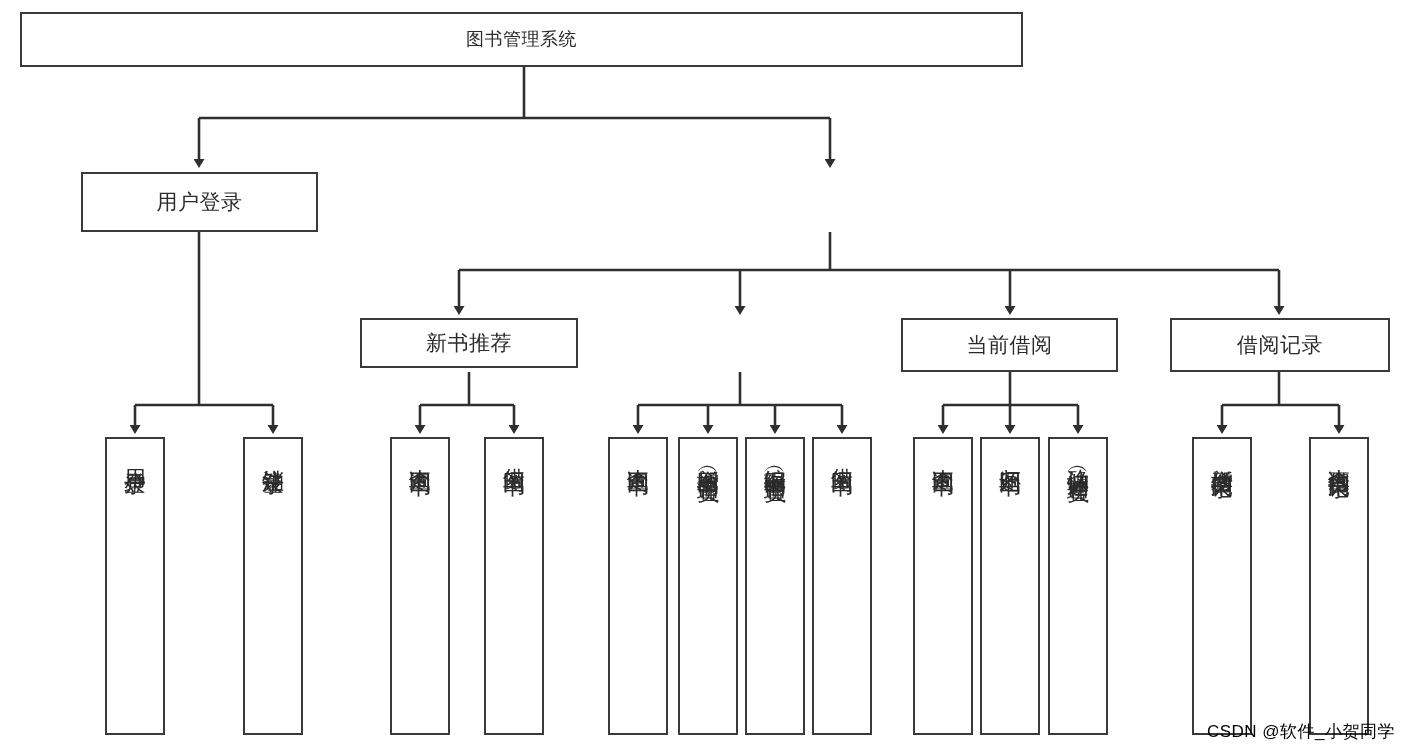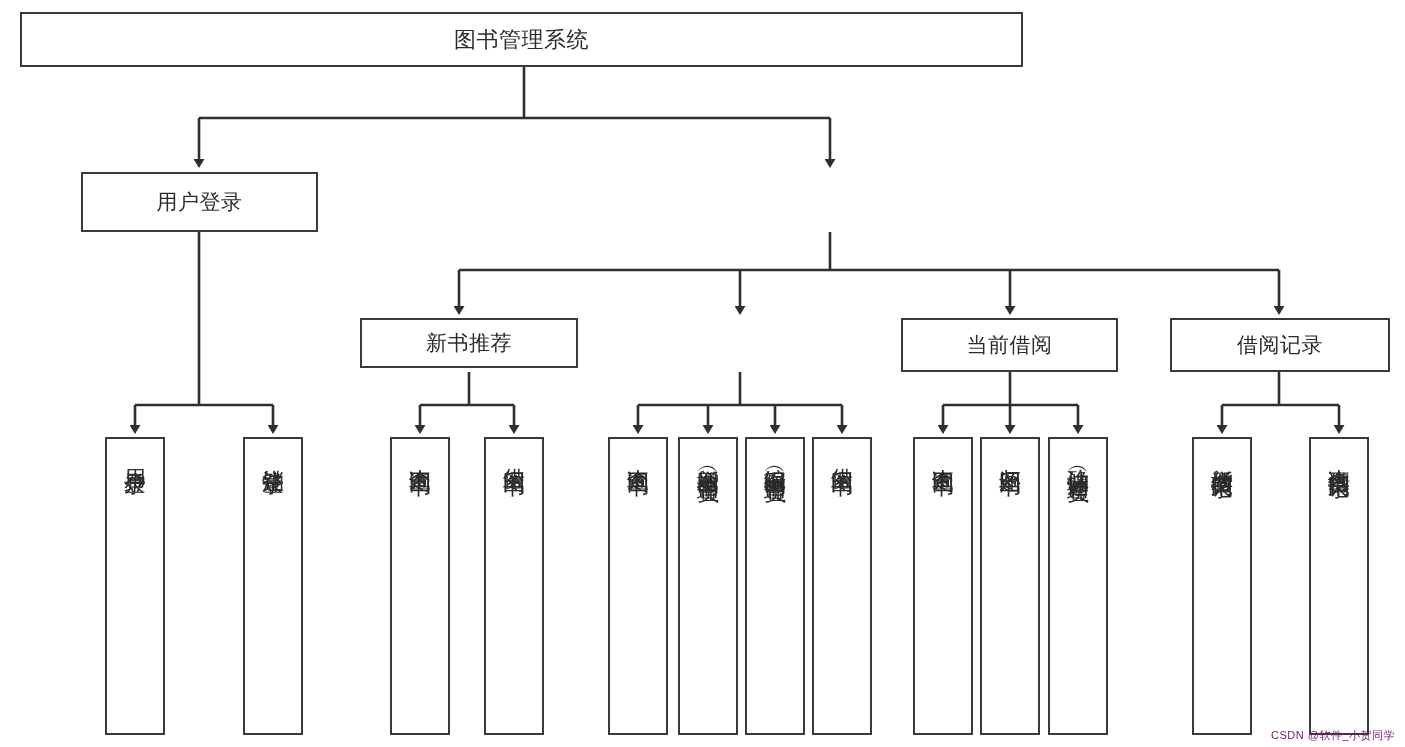--- a/index.html
+++ b/index.html
@@ -41,42 +41,42 @@
     text-align: center;
     line-height: 1.25;
     white-space: nowrap;
   }
   
   .node.horiz .label {
     font-size: 21px;
     letter-spacing: 0.5px;
   }
   .node.root .label {
-    font-size: 22px;
+    font-size: 18px;
   }
   
   .node.vert {
     align-items: flex-start;
     justify-content: center;
     padding-top: 12px;
   }
   .node.vert .label {
     writing-mode: vertical-rl;
     text-orientation: upright;
     font-size: 22px;
     line-height: 1.08;
     letter-spacing: 2px;
     white-space: nowrap;
   }
   .watermark {
     position: absolute;
     right: 10px;
     bottom: 4px;
-    font-size: 11px;
-    color: #701a75;
+    font-size: 17px;
+    color: #000000;
     letter-spacing: 0.5px;
     user-select: none;
     white-space: nowrap;
   }
 </style>
 </head>
 <body>
 
 <div id="canvas">
 

